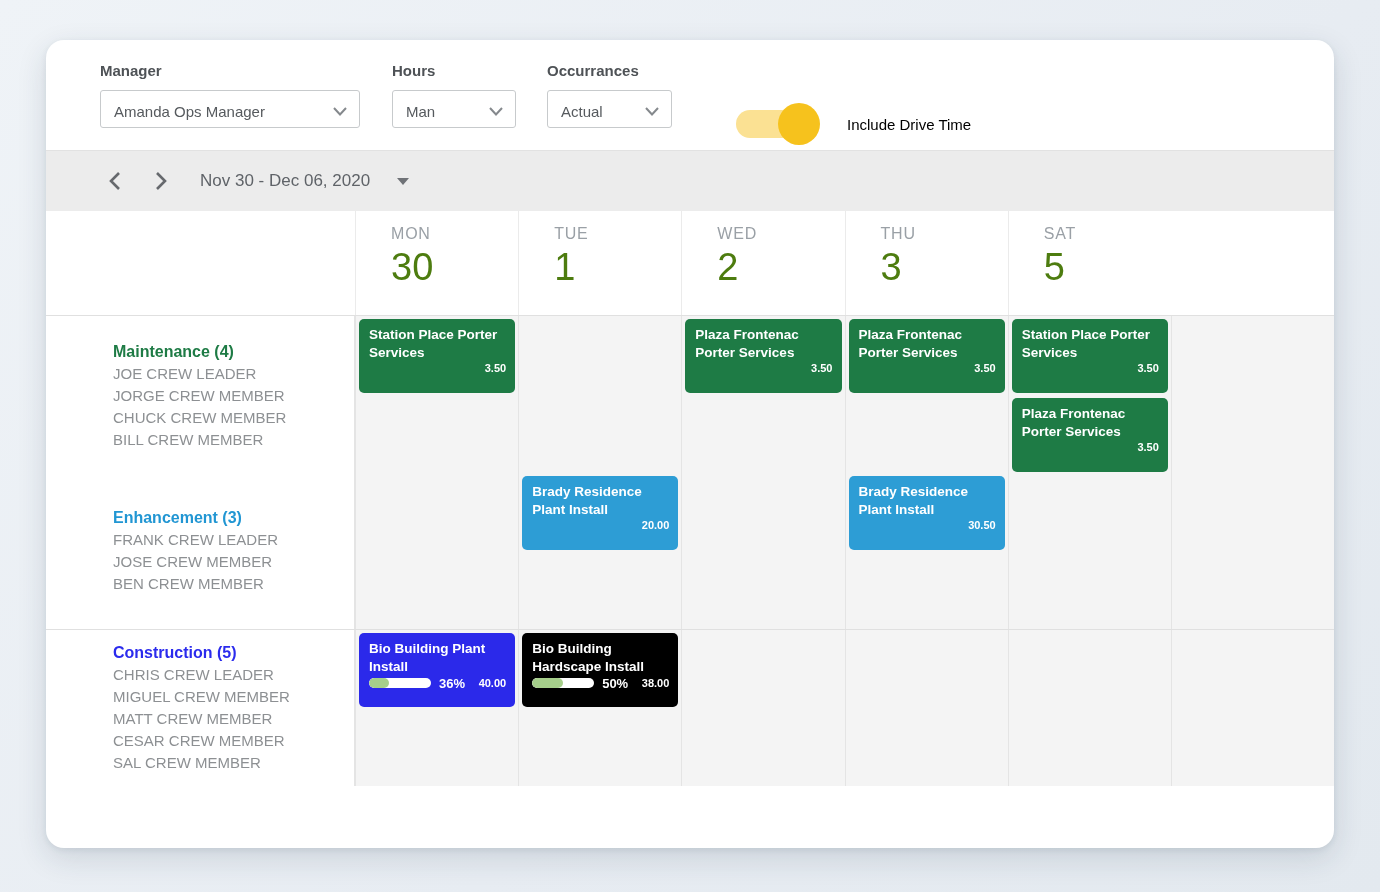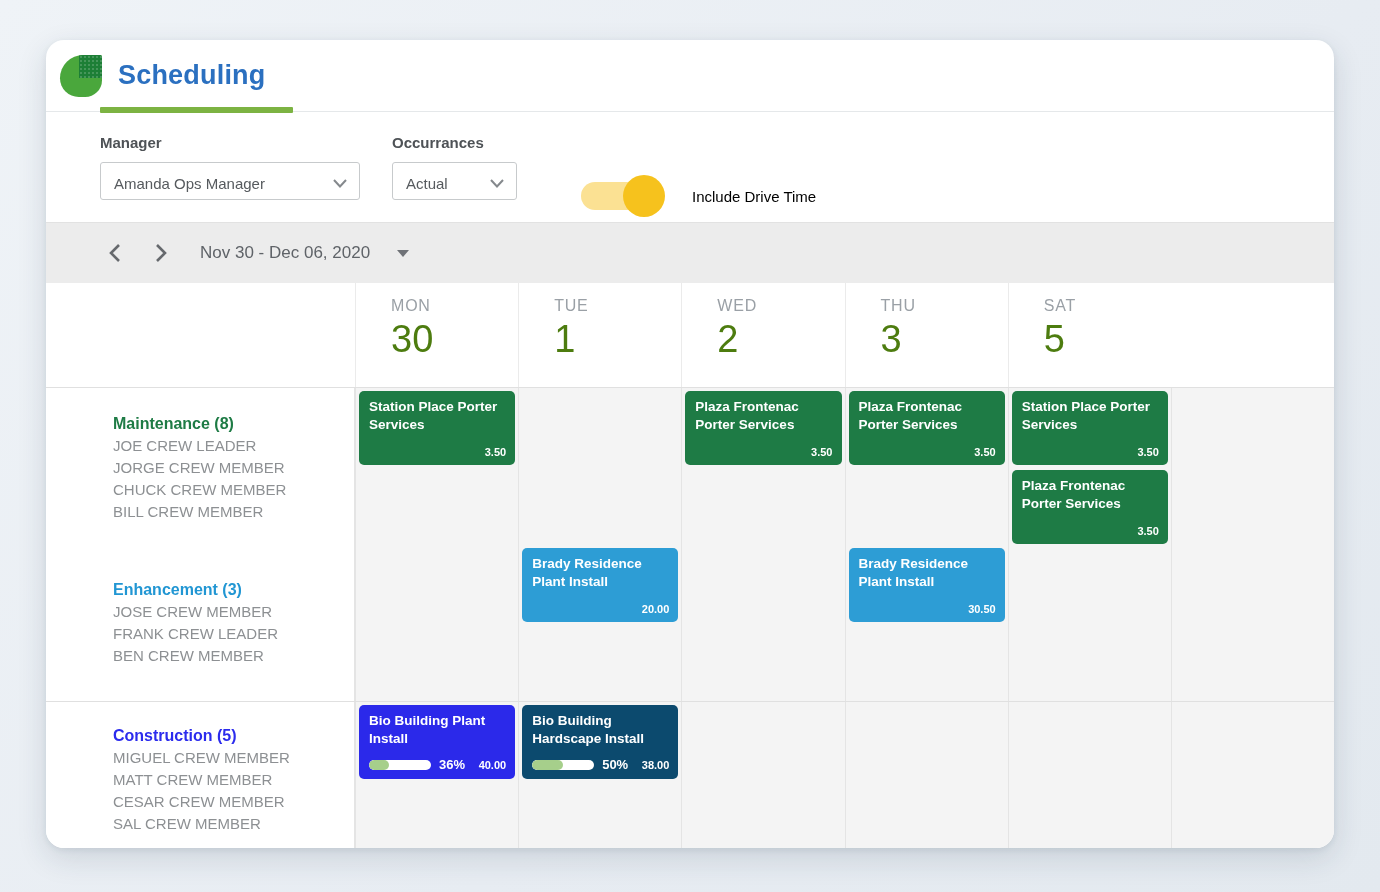--- a/index.html
+++ b/index.html
@@ -63,53 +63,57 @@
     border-top:1px solid #e0e0e0; }
   .label-cell { background:#fff; border-right:1px solid #e4e4e4;
     display:flex; flex-direction:column; justify-content:center; padding-left:67px; }
   .group-title { font-size:16px; font-weight:bold; line-height:22px; cursor:pointer; }
   .member { font-size:15px; color:#8d9093; line-height:22px; white-space:nowrap; }
   .day-cell { background:#f4f4f4; border-left:1px solid #e4e4e4; padding:3px;
     display:flex; flex-direction:column; gap:5px; }
   .day-cell:first-of-type { border-left:none; }
 
   .event-card { min-height:74px; border-radius:5px; color:#fff; padding:7px 9px 7px 10px;
-    display:flex; flex-direction:column; justify-content:space-between; cursor:pointer;
+    display:flex; flex-direction:column; cursor:pointer;
     background-image:radial-gradient(rgba(255,255,255,.05) 1px, transparent 1px);
     background-size:5px 5px; }
   .event-title { font-size:13.5px; font-weight:bold; line-height:1.32; }
   .event-bottom { display:flex; align-items:center; }
   .event-hours { margin-left:auto; font-size:11px; font-weight:bold; }
   .progress-track { width:62px; height:10px; background:#fff; border-radius:5px;
     overflow:hidden; margin-right:8px; }
   .progress-fill { height:100%; background:#a6cf8b; border-radius:5px; }
   .progress-pct { font-size:13px; font-weight:bold; }
 </style>
 </head>
 <body>
 
 <div class="card">
 
-  <div class="app-header">
-    <div class="leaf"></div>
-    <div class="app-title">Scheduling</div>
-    <div class="title-underline"></div>
-  </div>
 
   <div class="filters">
     <div class="fgroup">
       <div class="flabel">Manager</div>
       <div class="select sel-manager">
         <span>Amanda Ops Manager</span>
         <svg width="14" height="9" viewBox="0 0 14 9">
             <polyline points="1,1 7,7.5 13,1" fill="none" stroke="#85898d" stroke-width="2"></polyline>
           </svg>
       </div>
     </div>
     <div class="fgroup">
+      <div class="flabel">Hours</div>
+      <div class="select sel-hours">
+        <span>Man</span>
+        <svg width="14" height="9" viewBox="0 0 14 9">
+            <polyline points="1,1 7,7.5 13,1" fill="none" stroke="#85898d" stroke-width="2"></polyline>
+          </svg>
+      </div>
+    </div>
+    <div class="fgroup">
       <div class="flabel">Occurrances</div>
       <div class="select sel-occ">
         <span>Actual</span>
         <svg width="14" height="9" viewBox="0 0 14 9">
             <polyline points="1,1 7,7.5 13,1" fill="none" stroke="#85898d" stroke-width="2"></polyline>
           </svg>
       </div>
     </div>
     <div class="toggle-wrap">
       <div class="toggle-track">
@@ -154,21 +158,21 @@
       </div>
       <div class="gh-cell">
         <div class="day-name">SAT</div>
         <div class="day-num">5</div>
       </div>
     </div>
 
   <div id="calendar-body">
       <div class="body-row">
         <div class="label-cell">
-          <div class="group-title" style="color: rgb(30, 123, 69);">Maintenance (8)</div>
+          <div class="group-title" style="color: rgb(30, 123, 69);">Maintenance (4)</div>
           <div class="member">JOE CREW LEADER</div>
           <div class="member">JORGE CREW MEMBER</div>
           <div class="member">CHUCK CREW MEMBER</div>
           <div class="member">BILL CREW MEMBER</div>
         </div>
         <div class="day-cell">
           <div class="event-card" style="background: rgb(30, 123, 69);">
             <div class="event-title">Station Place Porter Services</div>
             <div class="event-bottom">
               <div class="event-hours">3.50</div>
@@ -204,22 +208,22 @@
             <div class="event-bottom">
               <div class="event-hours">3.50</div>
             </div>
           </div>
         </div>
         <div class="day-cell"></div>
       </div>
       <div class="body-row">
         <div class="label-cell">
           <div class="group-title" style="color: rgb(33, 150, 211);">Enhancement (3)</div>
+          <div class="member">FRANK CREW LEADER</div>
           <div class="member">JOSE CREW MEMBER</div>
-          <div class="member">FRANK CREW LEADER</div>
           <div class="member">BEN CREW MEMBER</div>
         </div>
         <div class="day-cell"></div>
         <div class="day-cell">
           <div class="event-card" style="background: rgb(45, 157, 213);">
             <div class="event-title">Brady Residence Plant Install</div>
             <div class="event-bottom">
               <div class="event-hours">20.00</div>
             </div>
           </div>
@@ -232,39 +236,40 @@
               <div class="event-hours">30.50</div>
             </div>
           </div>
         </div>
         <div class="day-cell"></div>
         <div class="day-cell"></div>
       </div>
       <div class="body-row">
         <div class="label-cell">
           <div class="group-title" style="color: rgb(43, 43, 237);">Construction (5)</div>
+          <div class="member">CHRIS CREW LEADER</div>
           <div class="member">MIGUEL CREW MEMBER</div>
           <div class="member">MATT CREW MEMBER</div>
           <div class="member">CESAR CREW MEMBER</div>
           <div class="member">SAL CREW MEMBER</div>
         </div>
         <div class="day-cell">
           <div class="event-card" style="background: rgb(43, 41, 234);">
             <div class="event-title">Bio Building Plant Install</div>
             <div class="event-bottom">
               <div class="progress-track">
                 <div class="progress-fill" style="width: 33%;"></div>
               </div>
               <div class="progress-pct">36%</div>
               <div class="event-hours">40.00</div>
             </div>
           </div>
         </div>
         <div class="day-cell">
-          <div class="event-card" style="background: #0c4a6e;">
+          <div class="event-card" style="background: #000000;">
             <div class="event-title">Bio Building Hardscape Install</div>
             <div class="event-bottom">
               <div class="progress-track">
                 <div class="progress-fill" style="width: 50%;"></div>
               </div>
               <div class="progress-pct">50%</div>
               <div class="event-hours">38.00</div>
             </div>
           </div>
         </div>

